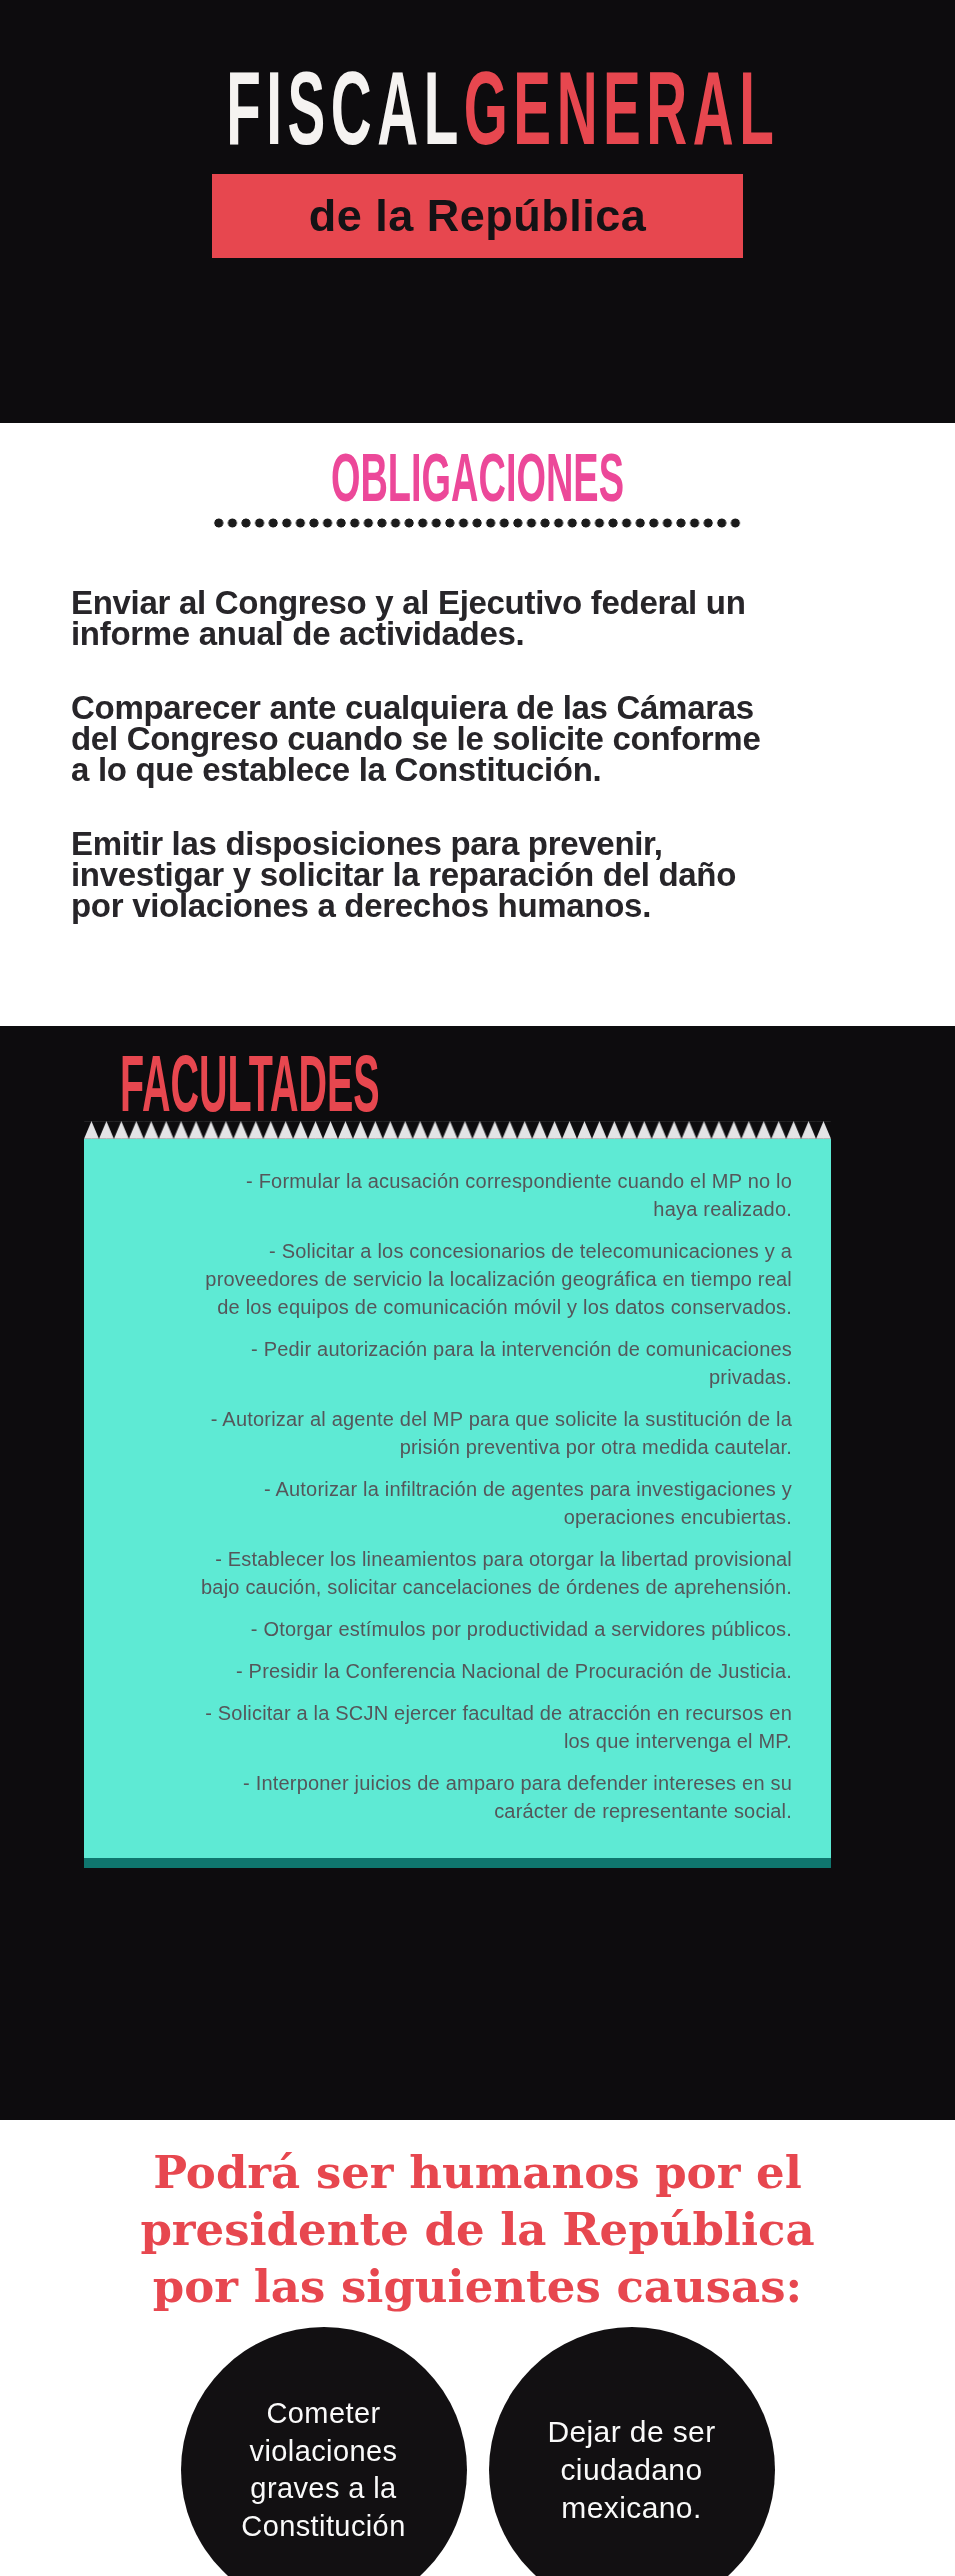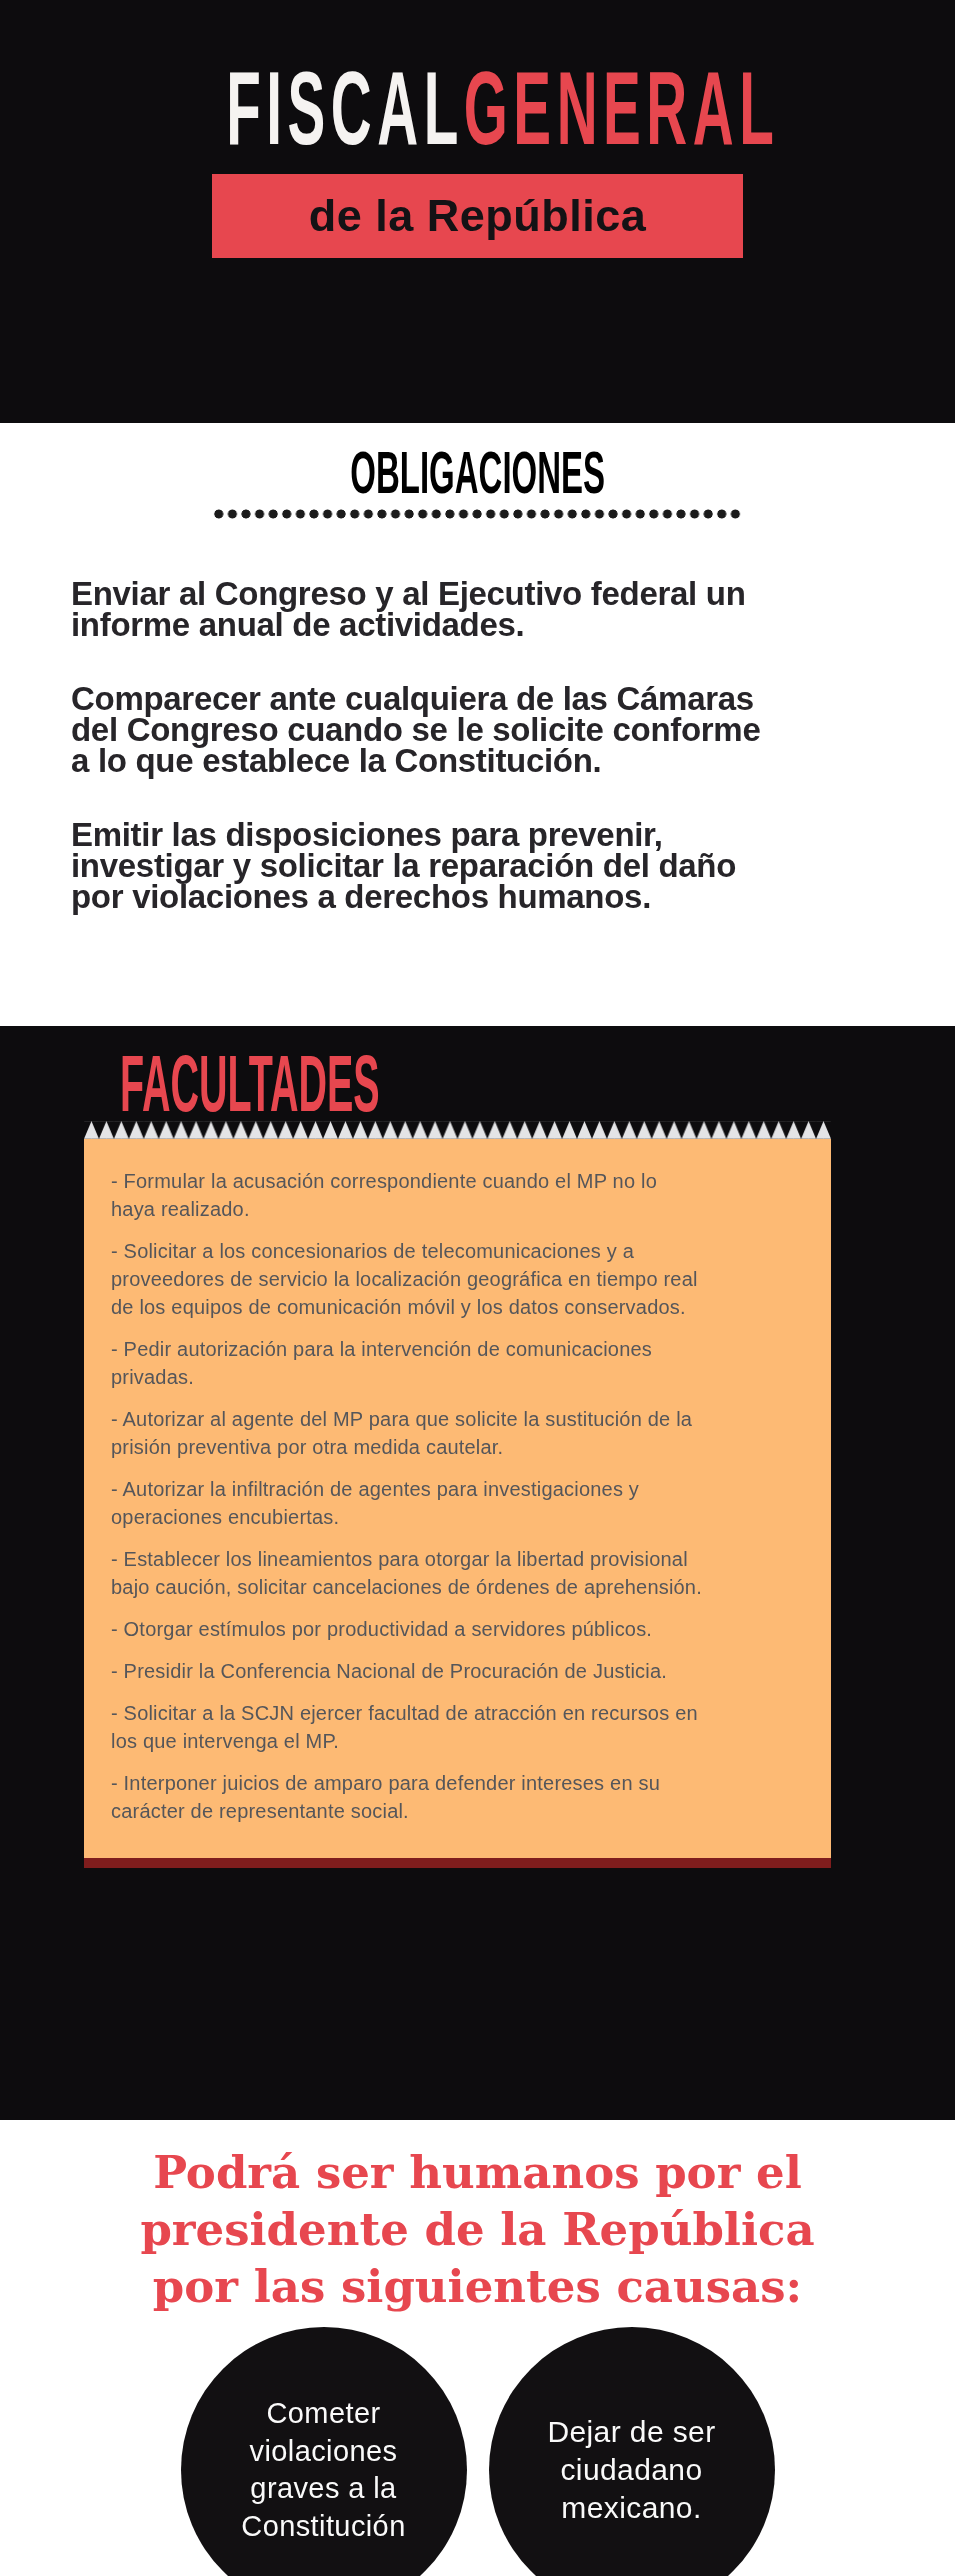--- a/index.html
+++ b/index.html
@@ -10,35 +10,35 @@
   .header-title{margin-top:57px;font-size:103px;line-height:1;font-weight:bold;white-space:nowrap;}
   .cond{display:inline-block;transform:scaleX(0.55);transform-origin:center;white-space:nowrap;font-weight:bold;}
   .header-title .cond{letter-spacing:10px;}
   .t-white{color:#f5f3f1;}
   .t-red{color:#e7474f;}
   .header-sub{width:531px;height:84px;margin:14px auto 0;background:#e7474f;display:flex;align-items:center;justify-content:center;}
   .header-sub span{font-size:45px;font-weight:bold;color:#141215;letter-spacing:0.5px;}
 
   
   .obligations{height:603px;background:#ffffff;overflow:hidden;}
-  .obl-title{margin:20px 0 0 0;text-align:center;font-size:60px;line-height:1;color:#000000;}
+  .obl-title{margin:20px 0 0 0;text-align:center;font-size:69px;line-height:1;color:#ec4899;}
   .dots{width:531px;height:10px;margin:6px auto 0;
         background-image:radial-gradient(circle,#1b1b1b 4.2px,transparent 4.8px);
         background-size:13.6px 10px;background-position:left center;background-repeat:repeat-x;}
   .obl-list{margin-top:59px;padding-left:71px;text-align:left;}
   .obl-item{margin:0 0 43px 0;font-size:33px;line-height:31px;font-weight:bold;color:#272529;letter-spacing:-0.3px;}
   .ml{white-space:pre-line;}
 
   
   .faculties{height:1094px;background:#0d0c0e;overflow:hidden;}
   .fac-title{margin:0;padding:18px 0 0 120px;font-size:79px;line-height:1;color:#e7474f;text-align:left;}
   .cond-left{transform-origin:left center;transform:scaleX(0.5);}
   .paper{margin:-2px 0 0 84px;width:747px;}
   .paper-zigzag{display:block;}
-  .paper-body{background:#fdba74;padding:28px 39px 26px 27px;border-bottom:10px solid #7f1d1d;}
+  .paper-body{background:#5eead4;padding:28px 39px 26px 27px;border-bottom:10px solid #0f766e;text-align:right;}
   .fac-item{margin:0 0 14px 0;font-size:20px;line-height:28px;color:#55565a;letter-spacing:0.2px;}
   .fac-item:last-child{margin-bottom:7px;}
 
   
   .removal{height:732px;background:#ffffff;position:relative;text-align:center;overflow:hidden;}
   .removal-heading{margin:0;padding-top:24px;font-family:"DejaVu Serif",serif;font-weight:bold;
                    font-size:45px;line-height:1.27;color:#e7474f;}
   .circles{margin-top:12px;display:flex;justify-content:center;gap:22px;}
   .circle{width:286px;height:286px;border-radius:50%;background:#121012;flex:0 0 auto;
           display:flex;align-items:center;justify-content:center;}

